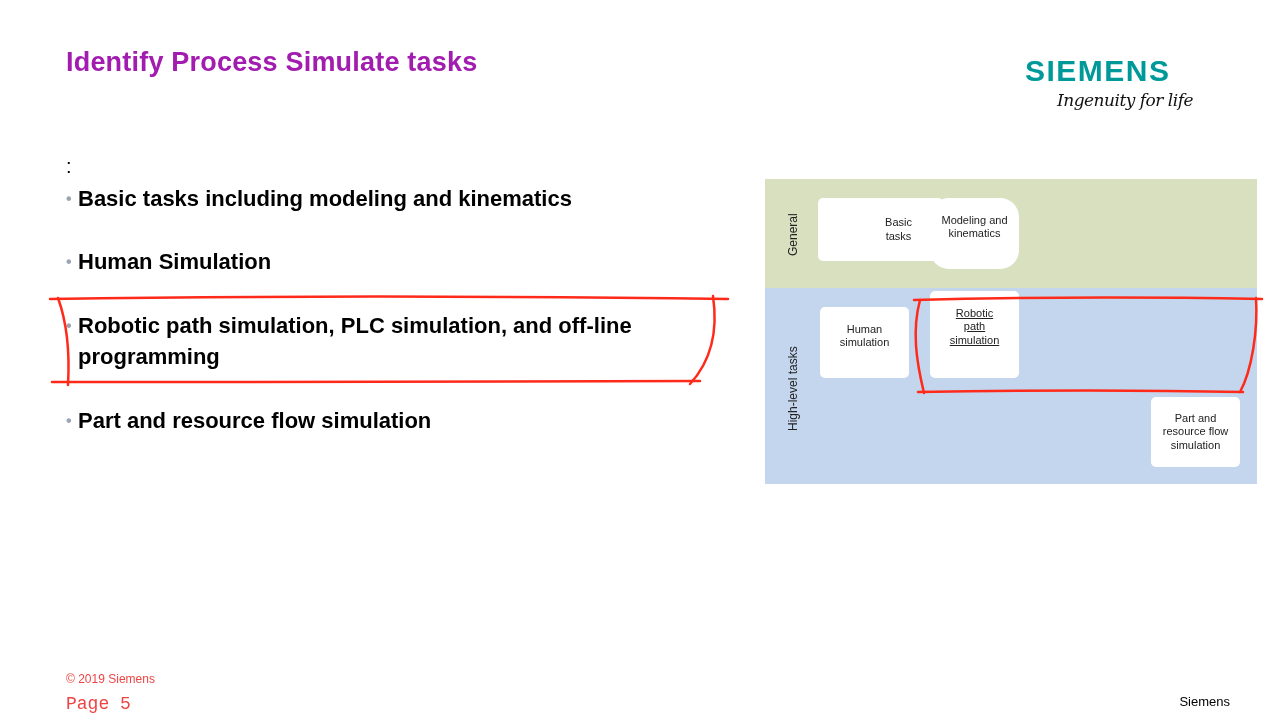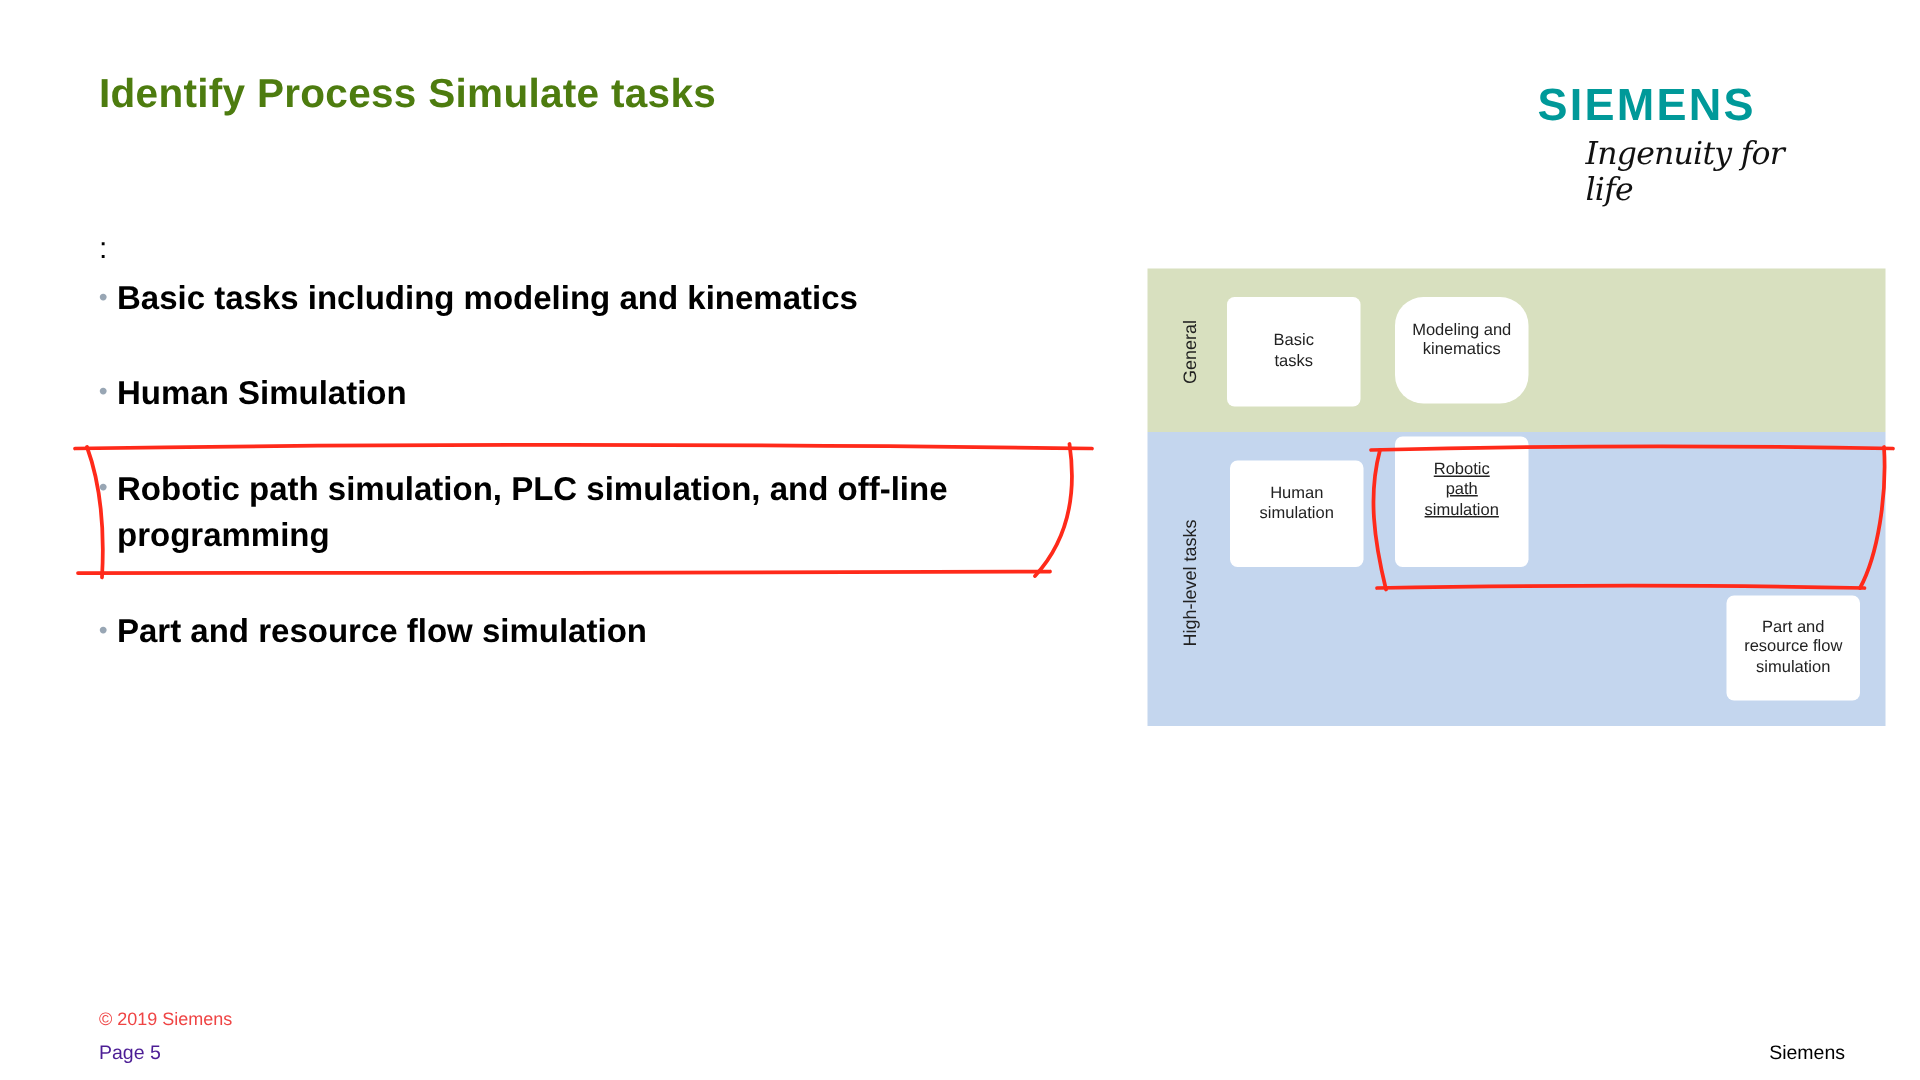--- a/index.html
+++ b/index.html
@@ -2,32 +2,32 @@
 <html><head>
 <meta charset="utf-8">
 <style>
   html, body { margin:0; padding:0; }
   body {
     width:1280px; height:720px; position:relative; overflow:hidden;
     background:#ffffff; font-family:"Liberation Sans", sans-serif;
   }
   .title {
     position:absolute; left:66px; top:47px;
-    font-size:27px; font-weight:bold; color:#4d7c0f;
+    font-size:27px; font-weight:bold; color:#a21caf;
     letter-spacing:0.2px;
   }
   .logo { position:absolute; left:1025px; top:54px; width:200px; height:70px; }
   .logo-word {
     position:absolute; left:0; top:0;
     font-size:30px; font-weight:bold; color:#009999; letter-spacing:1.5px;
     font-family:"Liberation Sans", sans-serif;
   }
   .logo-tag {
     position:absolute; left:32px; top:36px;
-    font-size:21px; font-style:italic; color:#111;
+    font-size:17px; font-style:italic; color:#111;
     font-family:"DejaVu Serif", serif; letter-spacing:-0.5px;
   }
   .colon { position:absolute; left:66px; top:155px; font-size:20px; color:#000; }
   .bullet-list { position:absolute; left:66px; top:0; width:660px; }
   .bullet {
     position:absolute; left:0; width:660px;
     font-size:22px; font-weight:bold; color:#000; line-height:31px;
   }
   .bullet .dot {
     position:absolute; left:0; top:0; color:#98a6b4; font-size:16px;
@@ -39,21 +39,21 @@
   .band-label {
     position:absolute; font-size:12px; color:#222;
     transform:rotate(-90deg); transform-origin:left top; white-space:nowrap;
   }
   .box {
     position:absolute; background:#fff; border-radius:5px;
     display:flex; align-items:center; justify-content:center; text-align:center;
     font-size:11px; color:#222; line-height:13.5px;
   }
   .footer-copy { position:absolute; left:66px; top:672px; font-size:12px; font-weight:normal; color:#ef4444; }
-  .footer-page { position:absolute; left:66px; top:694px; font-size:13px; color:#4c1d95; }
+  .footer-page { position:absolute; left:66px; top:694px; font-size:18px; color:#ef4444;font-family:Liberation Mono, monospace; }
   .footer-brand { position:absolute; right:50px; top:694px; font-size:13px; color:#000; }
   svg.annot { position:absolute; left:0; top:0; pointer-events:none; }
 </style>
 </head>
 <body>
 
 <div class="title">Identify Process Simulate tasks</div>
 
 <div class="logo">
   <div class="logo-word">SIEMENS</div>
@@ -80,21 +80,21 @@
     <span class="txt">Part and resource flow simulation</span>
   </div>
 </div>
 
 <div class="diagram">
   <div class="band-general"></div>
   <div class="band-high"></div>
   <div class="band-label" style="left:21px; top:77px;">General</div>
   <div class="band-label" style="left:21px; top:252px;">High-level tasks</div>
 
-  <div class="box" style="left:53px; top:19px; width:89px; height:73px;">
+  <div class="box" style="left:53px; top:19px; width:89px; height:63px;padding-left:36px;">
     <span style="width:50px;">Basic tasks</span>
   </div>
   <div class="box" style="left:165px; top:19px; width:89px; height:71px;border-radius:19px;">
     <span style="width:70px; margin-top:-13px;">Modeling and kinematics</span>
   </div>
 
   <div class="box" style="left:55px; top:128px; width:89px; height:71px;">
     <span style="width:60px; margin-top:-13px;">Human simulation</span>
   </div>
   <div class="box" style="left:165px; top:112px; width:89px; height:87px;text-decoration:underline;">

